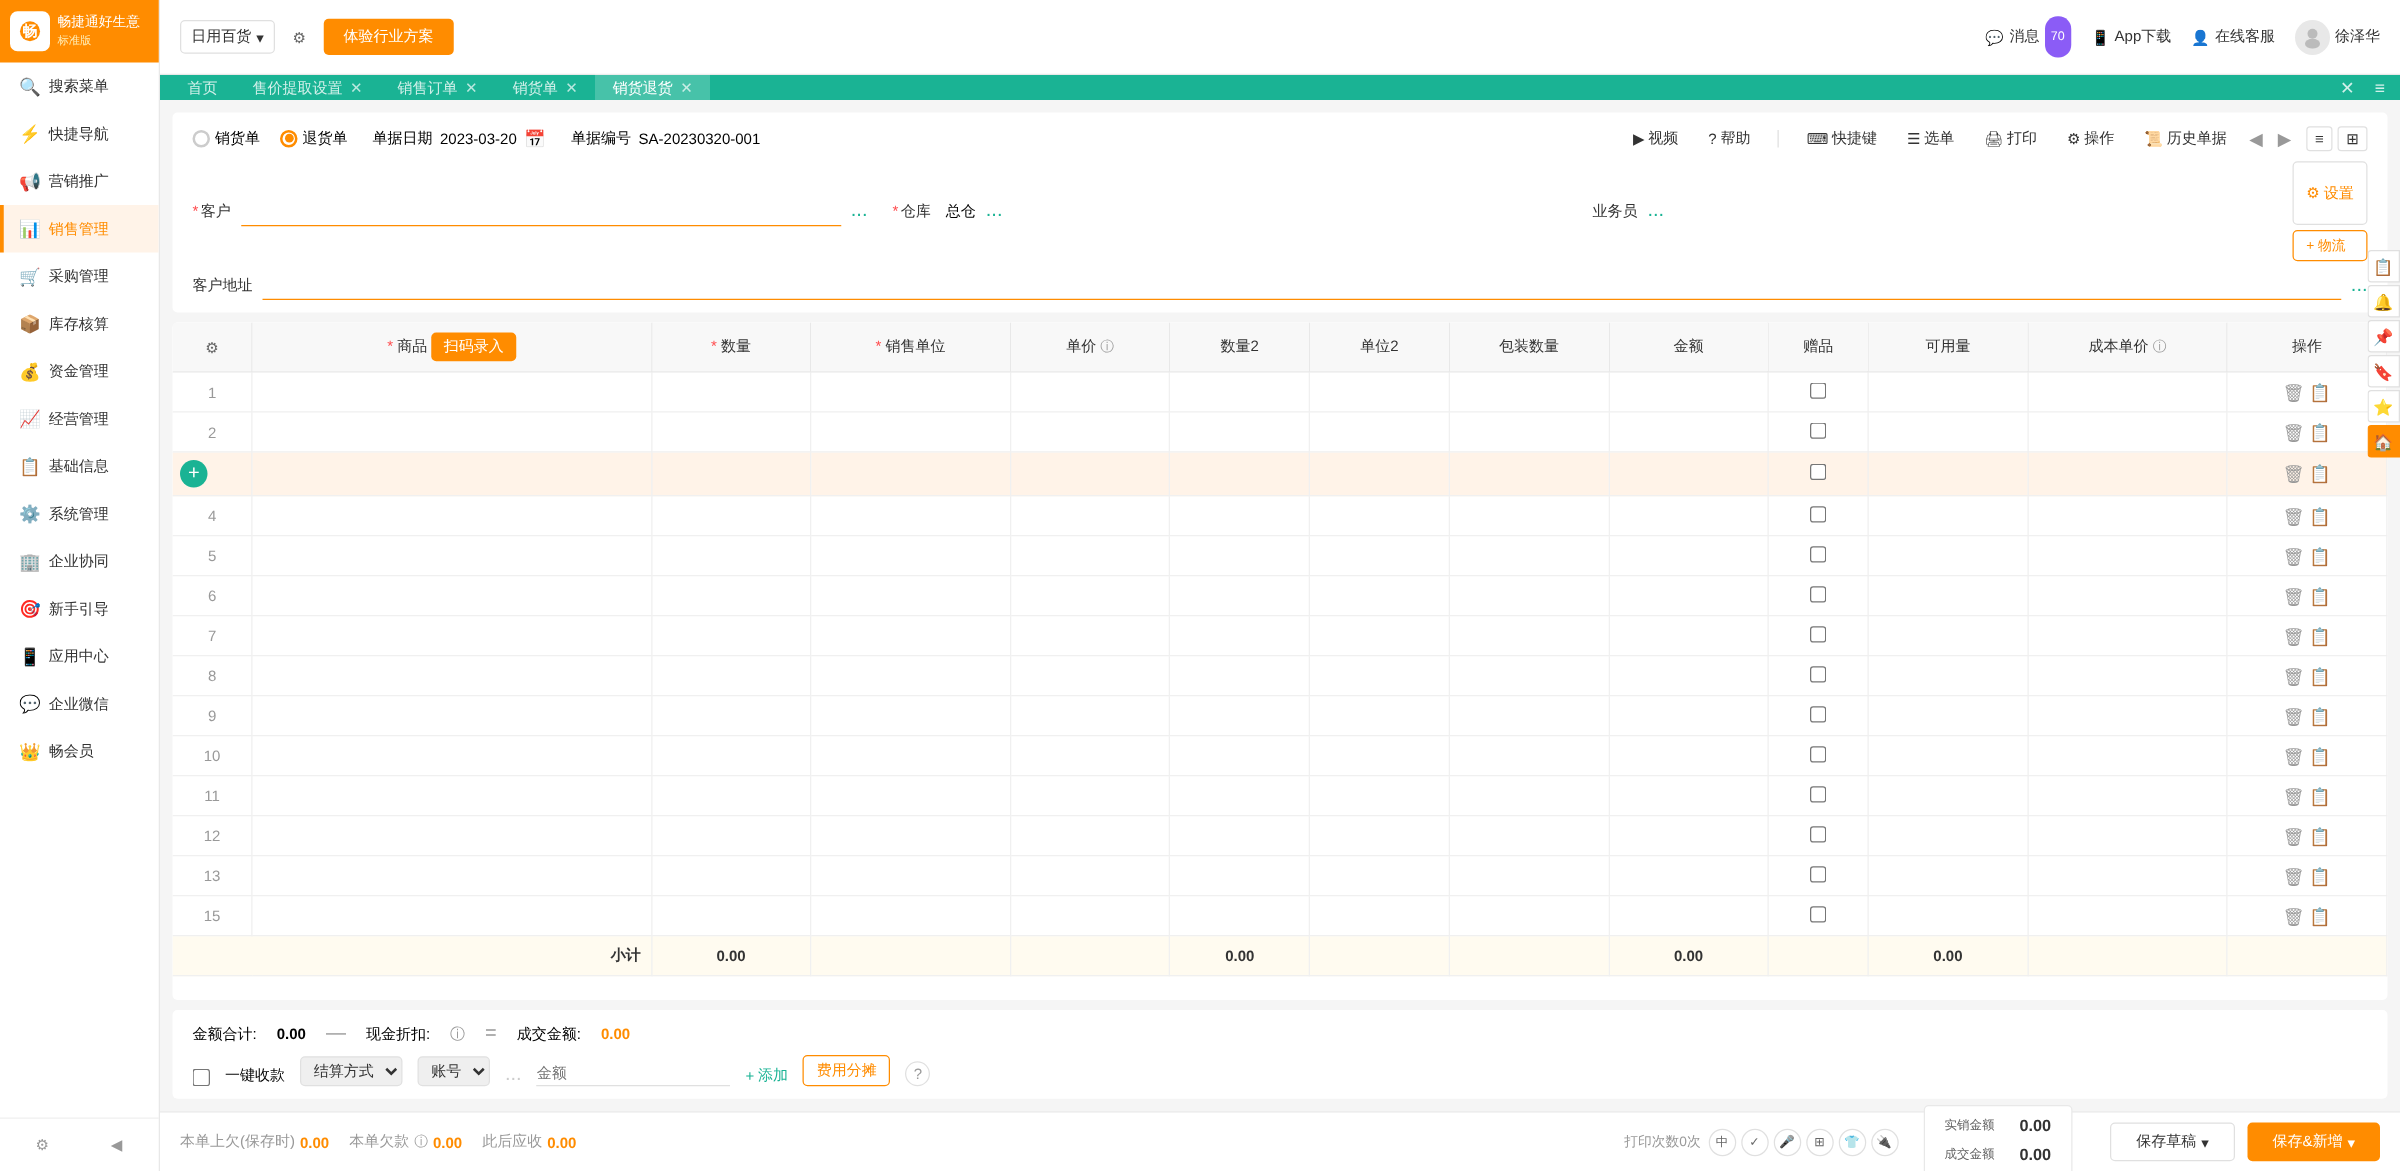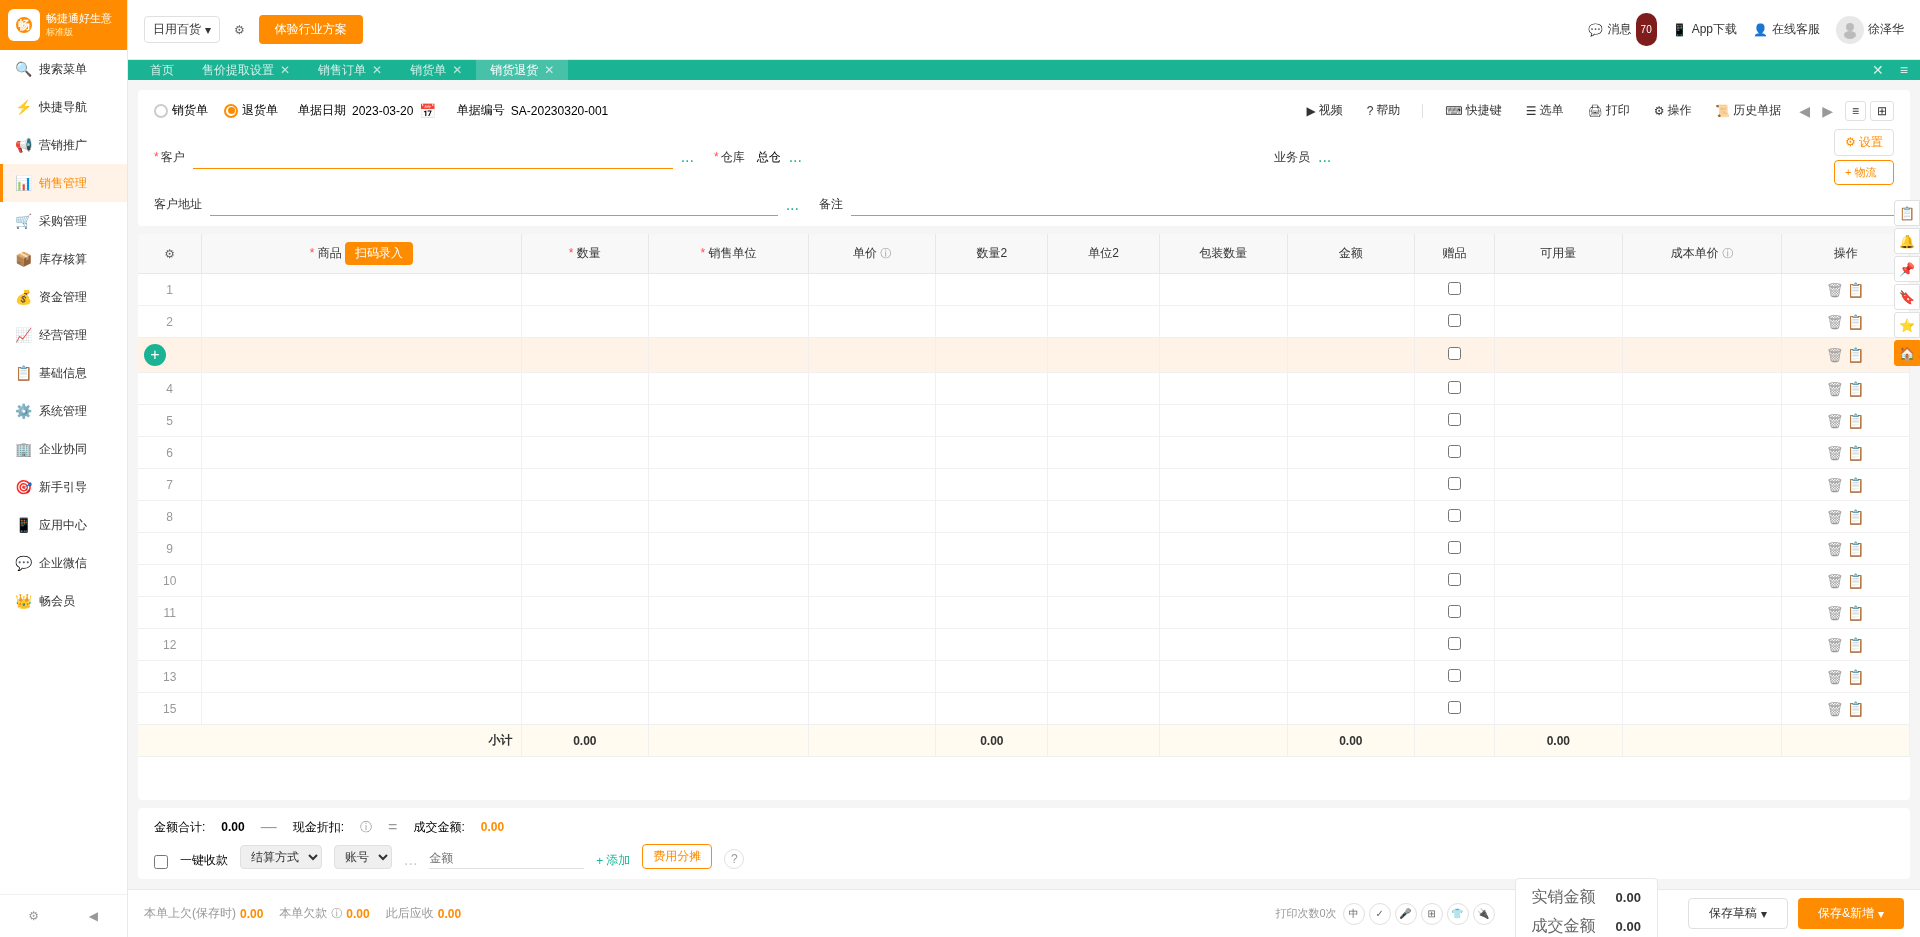--- a/index.html
+++ b/index.html
@@ -24,21 +24,21 @@
     .main { flex: 1; display: flex; flex-direction: column; overflow: hidden; }
 
     
     .topbar { height: 60px; background: #fff; display: flex; align-items: center; padding: 0 16px; border-bottom: 1px solid #e8e8e8; gap: 12px; }
     .topbar-left { flex: 1; display: flex; align-items: center; gap: 10px; }
     .topbar-select { display: flex; align-items: center; gap: 4px; border: 1px solid #e0e0e0; border-radius: 4px; padding: 4px 8px; font-size: 12px; color: #333; cursor: pointer; }
     .topbar-settings-btn { background: none; border: none; cursor: pointer; color: #666; padding: 4px; }
     .topbar-try-btn { background: #ff8c00; color: #fff; border: none; border-radius: 4px; padding: 6px 16px; cursor: pointer; font-size: 12px; }
     .topbar-right { display: flex; align-items: center; gap: 16px; }
     .topbar-right-item { display: flex; align-items: center; gap: 4px; cursor: pointer; color: #333; font-size: 12px; }
-    .notification-badge { background: #7f1d1d; color: #fff; border-radius: 10px; padding: 11px 5px; font-size: 10px; }
+    .notification-badge { background: #8b5cf6; color: #fff; border-radius: 10px; padding: 11px 5px; font-size: 10px; }
     .avatar { width: 28px; height: 28px; border-radius: 50%; background: #e8e8e8; display: flex; align-items: center; justify-content: center; font-size: 11px; color: #666; }
 
     
     .tabbar { background: #1ab394; display: flex; align-items: center; padding: 0 8px; height: 20px; }
     .tab { padding: 0 14px; height: 36px; display: flex; align-items: center; gap: 6px; cursor: pointer; color: rgba(255,255,255,0.8); font-size: 13px; white-space: nowrap; }
     .tab.active { background: rgba(255,255,255,0.2); color: #fff; border-radius: 4px 4px 0 0; }
     .tab-close { font-size: 12px; color: rgba(255,255,255,0.7); cursor: pointer; }
     .tab-bar-end { margin-left: auto; display: flex; gap: 8px; }
     .tab-bar-btn { background: none; border: none; cursor: pointer; color: rgba(255,255,255,0.8); padding: 2px 4px; font-size: 14px; }
 
@@ -50,21 +50,21 @@
     .form-header-top { display: flex; align-items: center; gap: 20px; margin-bottom: 8px; }
     .form-header-right { margin-left: auto; display: flex; gap: 12px; align-items: center; }
     .radio-group { display: flex; gap: 16px; align-items: center; }
     .radio-item { display: flex; align-items: center; gap: 4px; cursor: pointer; }
     .radio-circle { width: 14px; height: 14px; border-radius: 50%; border: 2px solid #ccc; display: flex; align-items: center; justify-content: center; }
     .radio-circle.checked { border-color: #ff8c00; }
     .radio-circle.checked::after { content: ''; width: 7px; height: 7px; background: #ff8c00; border-radius: 50%; }
     .form-date { display: flex; align-items: center; gap: 6px; }
     .form-serial { display: flex; align-items: center; gap: 6px; }
     .header-action-btn { display: flex; align-items: center; gap: 3px; font-size: 12px; color: #333; cursor: pointer; border: none; background: none; padding: 2px 6px; }
-    .header-settings-btn { display: flex; align-items: center; gap: 4px; background: none; border: 1px solid #e0e0e0; border-radius: 4px; padding: 4px 10px; cursor: pointer; font-size: 12px; color: #ff8c00; }
+    .header-settings-btn { display: flex; align-items: center; gap: 4px; background: none; border: 1px solid #e0e0e0; border-radius: 4px; padding: 16px 10px; cursor: pointer; font-size: 12px; color: #ff8c00; }
     .header-add-btn { display: flex; align-items: center; gap: 4px; background: none; border: 1px solid #ff8c00; border-radius: 4px; padding: 4px 10px; cursor: pointer; font-size: 11px; color: #ff8c00; }
     .form-field { display: flex; align-items: center; gap: 8px; flex: 1; }
     .form-field-label { color: #333; white-space: nowrap; }
     .form-field-label.required::before { content: '*'; color: #ff4d4f; margin-right: 2px; }
     .form-field-input { flex: 1; border: none; border-bottom: 1px solid #ff8c00; padding: 4px 0; color: #333; outline: none; min-width: 100px; }
     .form-field-dots { color: #1ab394; cursor: pointer; font-size: 16px; }
     .form-row { display: flex; gap: 20px; align-items: center; }
     .form-row2 { display: flex; gap: 20px; align-items: center; margin-top: 8px; }
 
     
@@ -102,21 +102,21 @@
     .bottom-stat-label { color: #999; }
     .bottom-stat-value { color: #ff8c00; font-weight: bold; }
     .bottom-bar-center { display: flex; align-items: center; gap: 6px; color: #666; }
     .print-info { font-size: 11px; color: #999; }
     .bottom-taskbar { display: flex; gap: 4px; }
     .taskbar-btn { width: 22px; height: 22px; border-radius: 50%; border: 1px solid #e0e0e0; display: flex; align-items: center; justify-content: center; font-size: 10px; cursor: pointer; }
     .bottom-bar-right { display: flex; gap: 10px; }
     .save-draft-btn { background: #fff; border: 1px solid #e0e0e0; border-radius: 4px; padding: 6px 20px; cursor: pointer; font-size: 13px; color: #333; display: flex; align-items: center; gap: 4px; }
     .save-new-btn { background: #ff8c00; color: #fff; border: none; border-radius: 4px; padding: 6px 20px; cursor: pointer; font-size: 13px; display: flex; align-items: center; gap: 4px; }
     .summary-row { display: flex; justify-content: space-between; gap: 20px; align-items: center; margin-bottom: 4px; }
-    .summary-label { color: #666; font-size: 16px; }
+    .summary-label { color: #666; font-size: 10px; }
     .summary-value { color: #333; font-weight: bold; font-size: 13px; }
     .green-text { color: #1ab394; }
 
     
     .vdivider { width: 1px; height: 14px; background: #e0e0e0; margin: 0 4px; }
   </style>
 </head>
 <body>
 
 <div class="sidebar">
@@ -346,24 +346,20 @@
           <button class="header-settings-btn">⚙ 设置</button>
           <button class="header-add-btn">+ 物流</button>
         </div>
       </div>
 
       <div class="form-row2">
         <div class="form-field" style="flex:1.2">
           <span class="form-field-label">客户地址</span>
           <input type="text" class="form-field-input" style="">
           <span class="form-field-dots green-text">...</span>
-        </div>
-        <div class="form-field" style="flex:2">
-          <span class="form-field-label">备注</span>
-          <input type="text" class="form-field-input" style="flex: 1 1 0%;">
         </div>
       </div>
     </div>
 
     <div class="table-container">
       <div class="table-scroll">
         <table>
           <thead>
             <tr>
               <th style="width:40px;">

